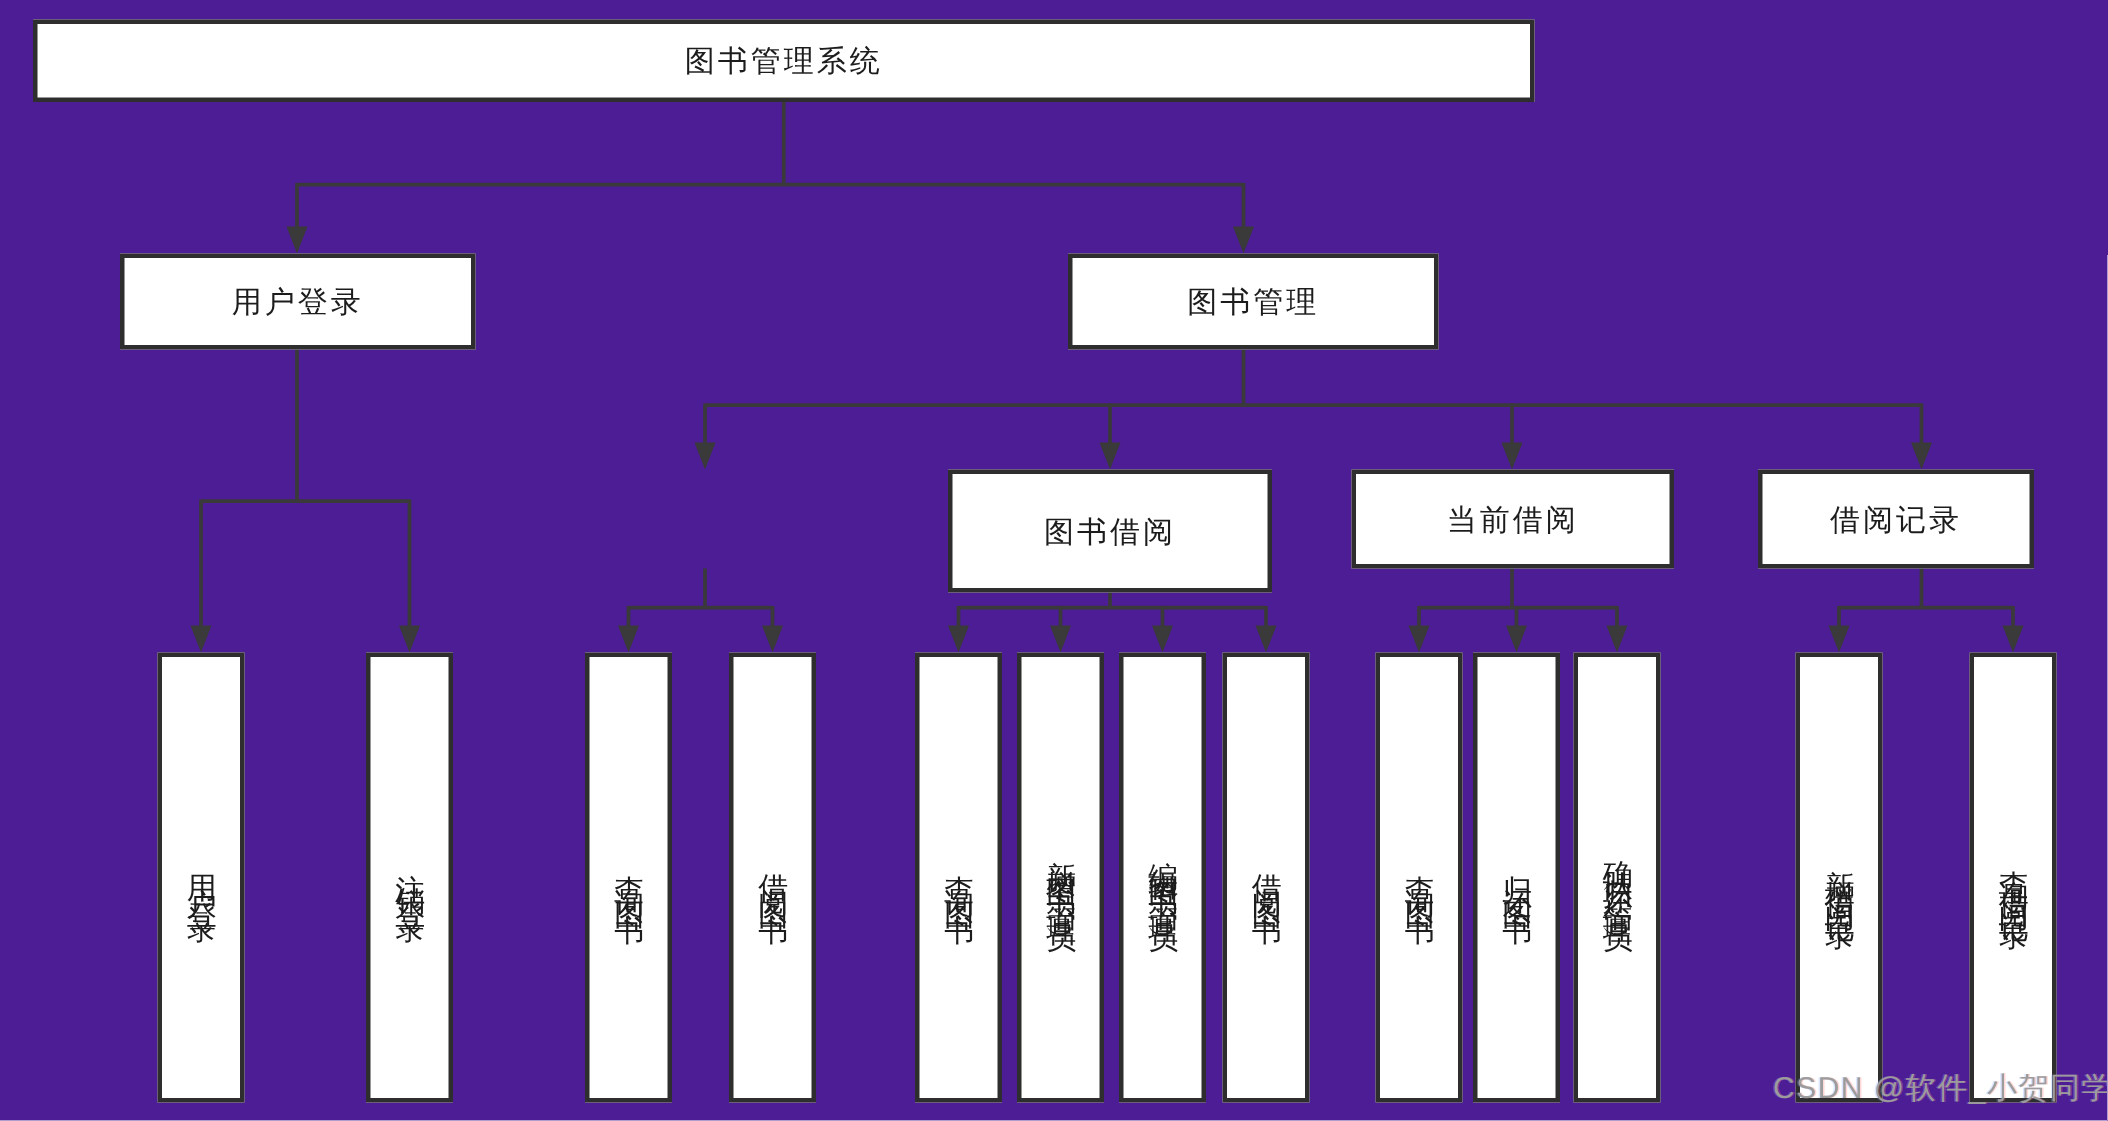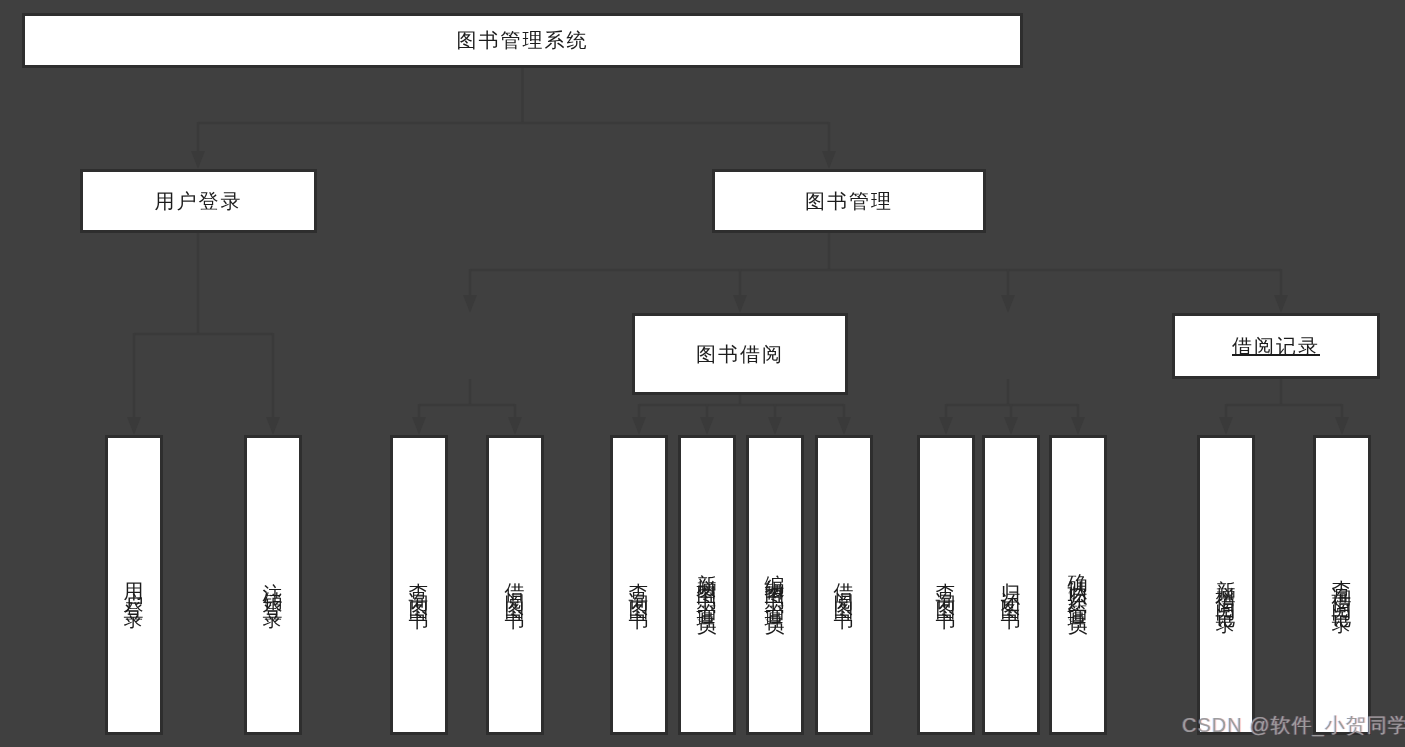--- a/index.html
+++ b/index.html
@@ -5,21 +5,21 @@
   html, body {
     margin: 0;
     padding: 0;
     background: #ffffff;
     font-family: "Liberation Sans", sans-serif;
   }
   #stage {
     position: relative;
     width: 1405px;
     height: 747px;
-    background: #404040;
+    background: #4c1d95;
     overflow: hidden;
   }
   #connectors {
     position: absolute;
     left: 0;
     top: 0;
     width: 1405px;
     height: 747px;
   }
   .node {
@@ -127,24 +127,25 @@
       <polygon points="1004,417 1018,417 1011,435"></polygon>
       <polygon points="1071,417 1085,417 1078,435"></polygon>
       <polygon points="1219,417 1233,417 1226,435"></polygon>
       <polygon points="1335,417 1349,417 1342,435"></polygon>
     </g>
   </svg>
 
   <div class="node node-h" style="left:22px; top:13px; width:1001px; height:55px;">图书管理系统</div>
 
   <div class="node node-h" style="left:80px; top:169px; width:237px; height:64px;">用户登录</div>
-  <div class="node node-h" style="left:712px; top:169px; width:274px; height:64px;font-family:Liberation Mono, monospace;">图书管理</div>
+  <div class="node node-h" style="left:712px; top:169px; width:247px; height:64px;font-family:Liberation Mono, monospace;">图书管理</div>
 
   <div class="node node-h" style="left:632px; top:313px; width:216px; height:82px;">图书借阅</div>
-  <div class="node node-h" style="left:1172px; top:313px; width:208px; height:66px;text-decoration:underline;">借阅记录</div>
+  <div class="node node-h" style="left:901px; top:313px; width:215px; height:66px;">当前借阅</div>
+  <div class="node node-h" style="left:1172px; top:313px; width:184px; height:66px;">借阅记录</div>
 
   <div class="node node-v" style="left:105px; top:435px; width:58px; height:300px;">用户登录</div>
   <div class="node node-v" style="left:244px; top:435px; width:58px; height:300px;">注销登录</div>
 
   <div class="node node-v" style="left:390px; top:435px; width:58px; height:300px;">查询图书</div>
   <div class="node node-v" style="left:486px; top:435px; width:58px; height:300px;">借阅图书</div>
 
   <div class="node node-v" style="left:610px; top:435px; width:58px; height:300px;">查询图书</div>
   <div class="node node-v" style="left:678px; top:435px; width:58px; height:300px; letter-spacing:6px;">新增图书（管理员）</div>
   <div class="node node-v" style="left:746px; top:435px; width:58px; height:300px; letter-spacing:6px;">编辑图书（管理员）</div>

